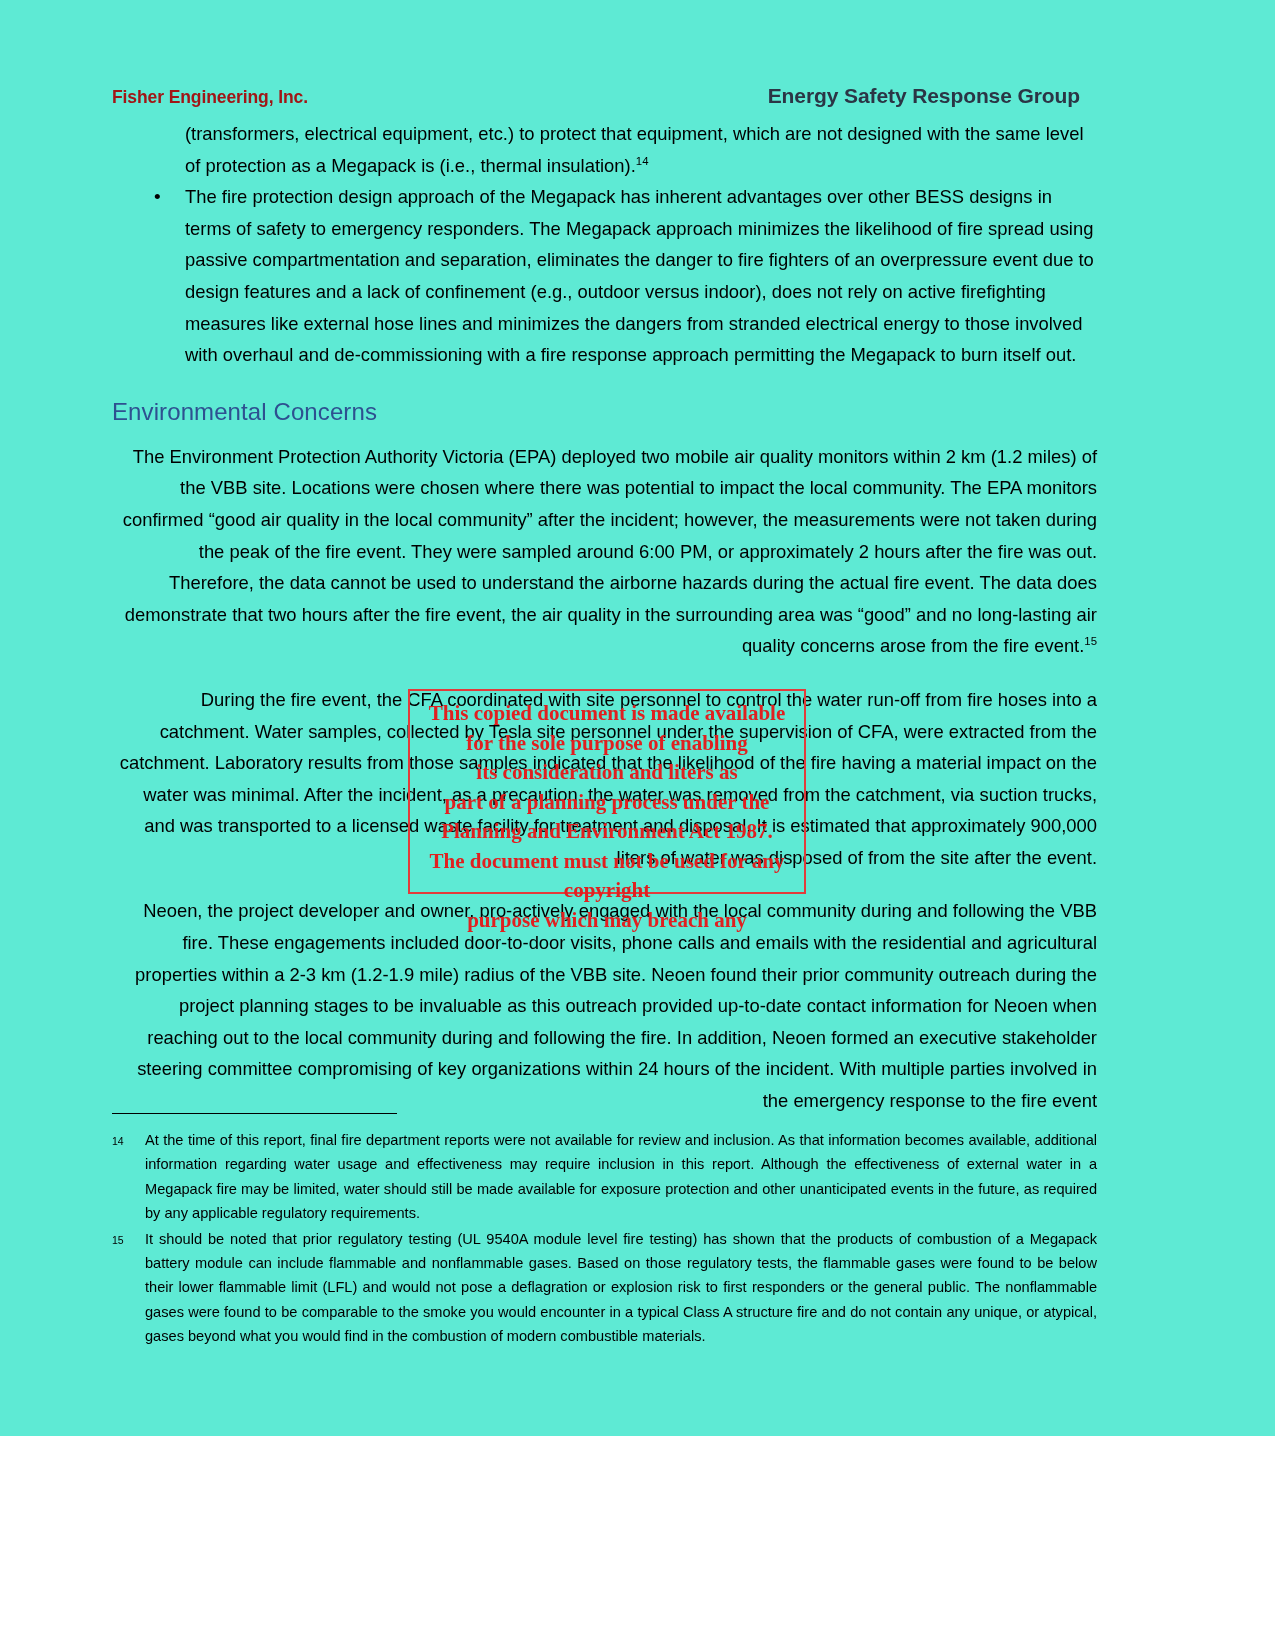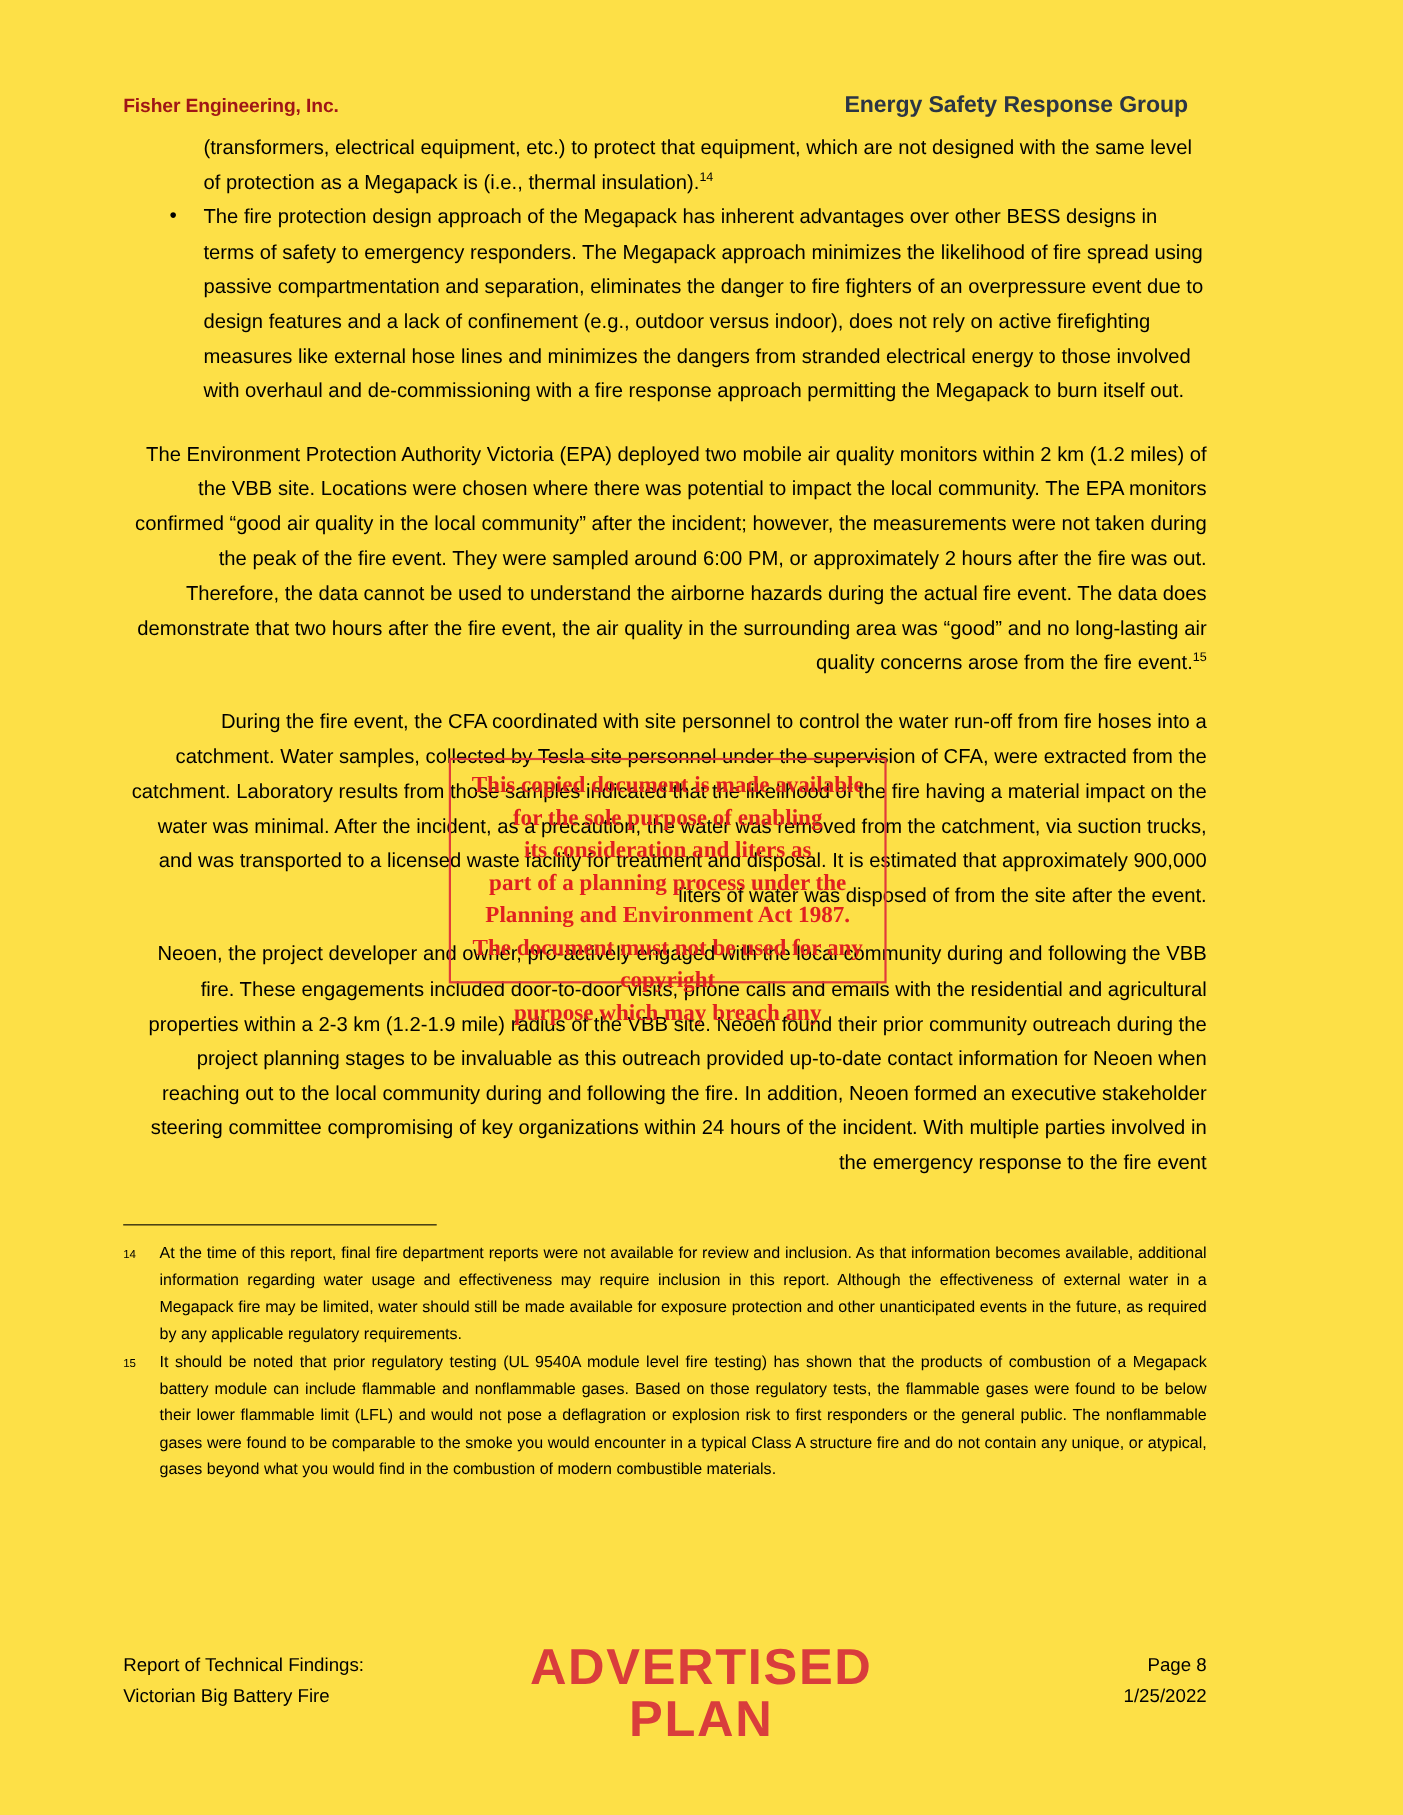--- a/index.html
+++ b/index.html
@@ -7,22 +7,22 @@
     padding: 0;
     background: #ffffff;
   }
   body {
     font-family: "Liberation Sans", sans-serif;
     color: #000000;
   }
   .page {
     position: relative;
     width: 1275px;
-    height: 1650px;
-    background: #fde047;
+    height: 1436px;
+    background: #5eead4;
     overflow: hidden;
   }
 
   
   .doc-header {
     position: absolute;
     top: 70px;
     left: 112px;
     width: 968px;
     display: flex;
@@ -202,20 +202,21 @@
     <div class="indent-block">
       <span>(transformers, electrical equipment, etc.) to protect that equipment, which are not designed with the same level of protection as a Megapack is (i.e., thermal insulation).</span><sup>14</sup>
     </div>
 
     <ul class="bullets">
       <li>
         <span>The fire protection design approach of the Megapack has inherent advantages over other BESS designs in terms of safety to emergency responders.  The Megapack approach minimizes the likelihood of fire spread using passive compartmentation and separation, eliminates the danger to fire fighters of an overpressure event due to design features and a lack of confinement (e.g., outdoor versus indoor), does not rely on active firefighting measures like external hose lines and minimizes the dangers from stranded electrical energy to those involved with overhaul and de-commissioning with a fire response approach permitting the Megapack to burn itself out.</span>
       </li>
     </ul>
 
+    <h2 class="section">Environmental Concerns</h2>
 
     <p class="body">
       <span>The Environment Protection Authority Victoria (EPA) deployed two mobile air quality monitors within 2 km (1.2 miles) of the VBB site.  Locations were chosen where there was potential to impact the local community.  The EPA monitors confirmed “good air quality in the local community” after the incident; however, the measurements were not taken during the peak of the fire event.  They were sampled around 6:00 PM, or approximately 2 hours after the fire was out.  Therefore, the data cannot be used to understand the airborne hazards during the actual fire event.  The data does demonstrate that two hours after the fire event, the air quality in the surrounding area was “good” and no long-lasting air quality concerns arose from the fire event.</span><sup>15</sup>
     </p>
 
     <p class="body">
       <span>During the fire event, the CFA coordinated with site personnel to control the water run-off from fire hoses into a catchment.  Water samples, collected by Tesla site personnel under the supervision of CFA, were extracted from the catchment.  Laboratory results from those samples indicated that the likelihood of the fire having a material impact on the water was minimal.  After the incident, as a precaution, the water was removed from the catchment, via suction trucks, and was transported to a licensed waste facility for treatment and disposal.  It is estimated that approximately 900,000 liters of water was disposed of from the site after the event.</span>
     </p>
 
 

